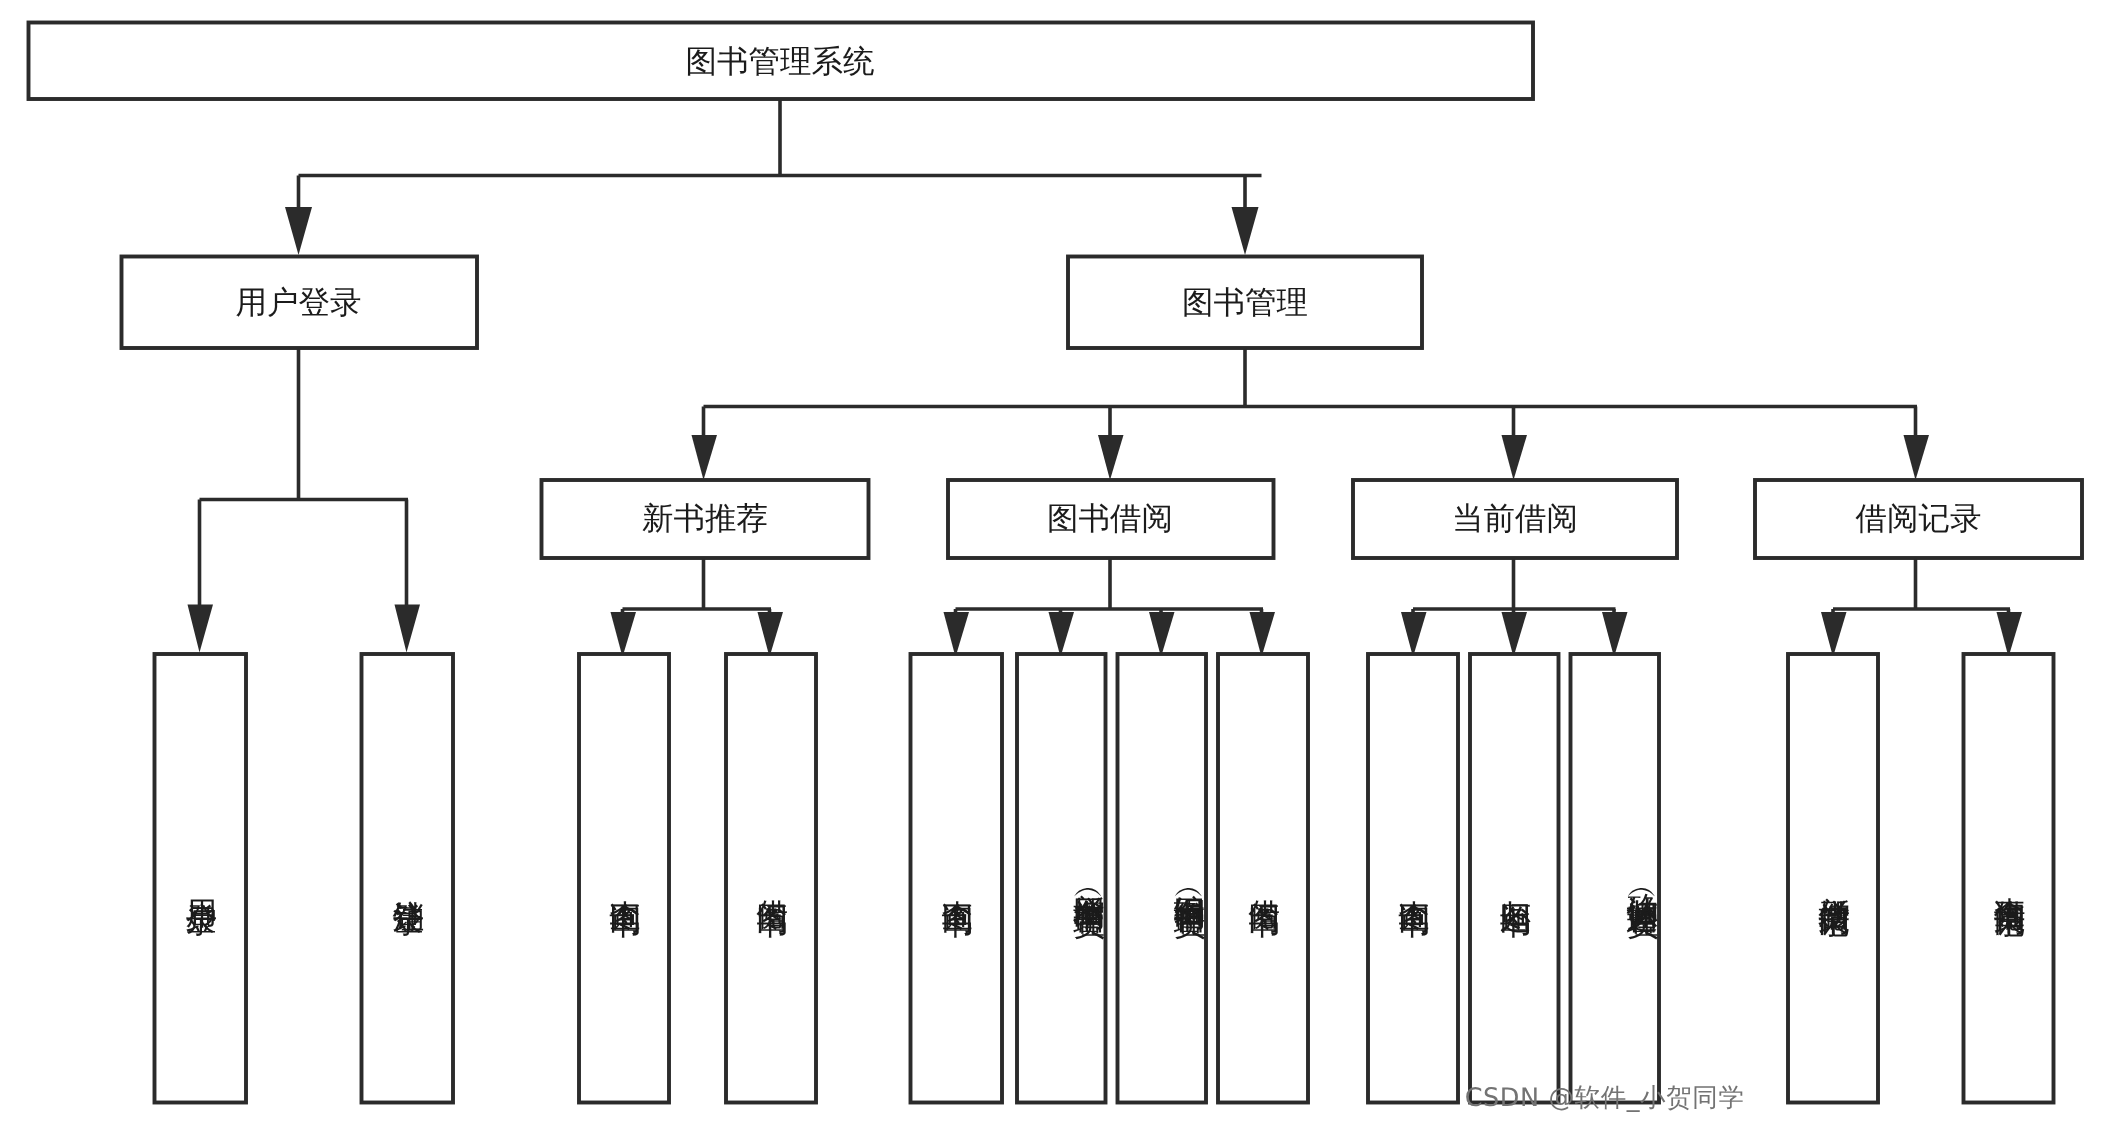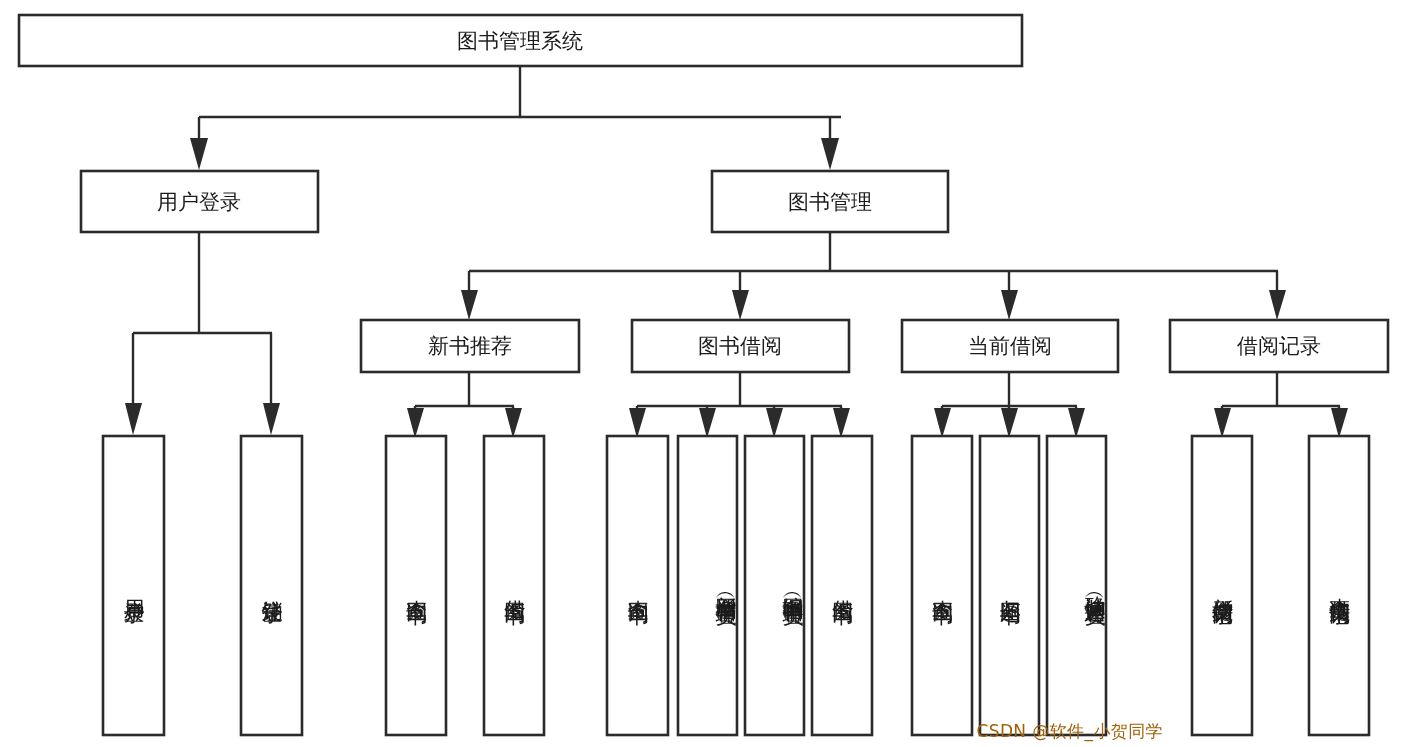--- a/index.html
+++ b/index.html
@@ -64,21 +64,21 @@
     text-align: center;
     white-space: nowrap;
     pointer-events: none;
   }
   .watermark {
     position: absolute;
     right: 8px;
     bottom: 4px;
     font-family: "DejaVu Sans", "Liberation Sans", sans-serif;
     font-size: 17px;
-    color: #a16207;
+    color: #737373;
     letter-spacing: 0.4px;
     white-space: nowrap;
   }
 </style>
 </head>
 <body>
 
 <div id="diagram-root">
 
   <svg class="flow" viewBox="0 0 1405 747" xmlns="http://www.w3.org/2000/svg">

